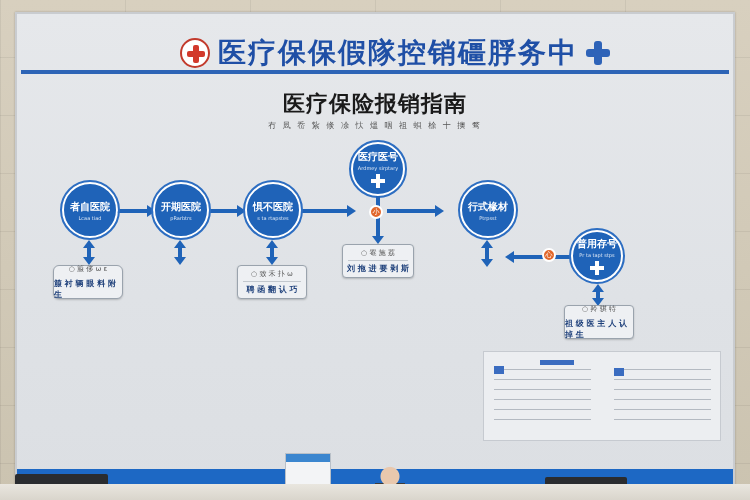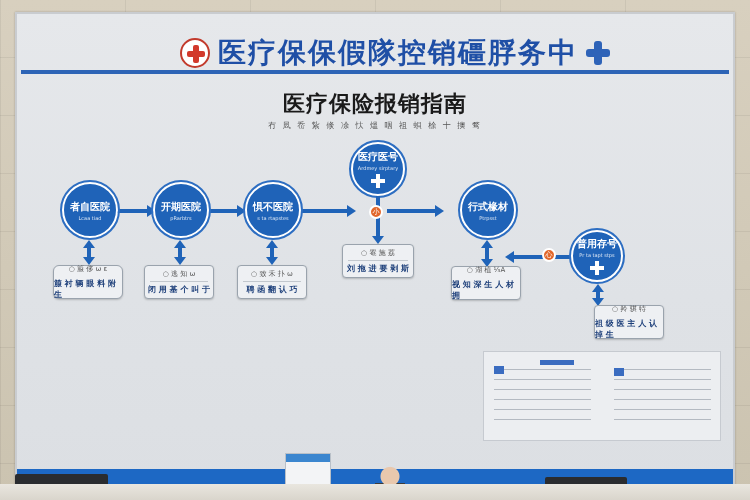--- a/index.html
+++ b/index.html
@@ -153,25 +153,20 @@
     <span class="card-bottom">箙 衬 辆 眼 料 附 生</span>
   </div>
 
   <div class="node" style="left:136px;top:168px;">
     <span class="node-label">开期医院</span>
     <span class="node-sub">pRarbtrs</span>
   </div>
   <div class="arrow-u" style="left:157px;top:226px;"></div>
   <div class="vline" style="left:161px;top:232px;height:12px;"></div>
   <div class="arrow-d" style="left:157px;top:243px;"></div>
-  <div class="card" style="left:127px;top:251px;">
-    <span class="card-top">○ 逃 知 ω</span>
-    <span class="card-rule"></span>
-    <span class="card-bottom">闭 用 基 个 叫 于</span>
-  </div>
 
   <div class="node" style="left:228px;top:168px;">
     <span class="node-label">惧不医院</span>
     <span class="node-sub">s ta rtapstes</span>
   </div>
   <div class="arrow-u" style="left:249px;top:226px;"></div>
   <div class="vline" style="left:253px;top:232px;height:12px;"></div>
   <div class="arrow-d" style="left:249px;top:243px;"></div>
   <div class="card" style="left:220px;top:251px;">
     <span class="card-top">○ 致 禾 扑 ω</span>
@@ -193,39 +188,34 @@
     <span class="card-bottom">刘 拖 进 要 剥 斯</span>
   </div>
 
   <div class="node" style="left:443px;top:168px;justify-content:center;">
     <span class="node-label">行式椽材</span>
     <span class="node-sub">Ptrpsst</span>
   </div>
   <div class="arrow-u" style="left:464px;top:226px;"></div>
   <div class="vline" style="left:468px;top:232px;height:14px;"></div>
   <div class="arrow-d" style="left:464px;top:245px;"></div>
-  <div class="card" style="left:434px;top:252px;">
-    <span class="card-top">○ 湖 植 ⅓A</span>
-    <span class="card-rule"></span>
-    <span class="card-bottom">视 知 深 生 人 材 拥</span>
-  </div>
 
   <div class="arrow-l" style="left:488px;top:237px;"></div>
   <div class="hline" style="left:496px;top:241px;width:58px;"></div>
   <div class="badge" style="left:525px;top:234px;">心</div>
 
   <div class="node" style="left:554px;top:216px;width:52px;height:52px;">
     <span class="node-label">普用存号</span>
     <span class="node-sub">Pr ta tapt stps</span>
     <span class="node-cross"></span>
   </div>
   <div class="arrow-u" style="left:575px;top:270px;"></div>
   <div class="vline" style="left:579px;top:276px;height:10px;"></div>
   <div class="arrow-d" style="left:575px;top:284px;"></div>
-  <div class="card" style="left:577px;top:291px;">
+  <div class="card" style="left:547px;top:291px;">
     <span class="card-top">○ 羚 骐 特</span>
     <span class="card-rule"></span>
     <span class="card-bottom">祖 级 医 主 人 认 掉 生</span>
   </div>
 
   <div class="form">
     <div class="form-half" style="left:6px;">
       <div class="form-tag" style="left:4px;top:6px;"></div>
       <div class="form-tag" style="left:50px;top:0;width:34px;height:5px;"></div>
       <div class="form-row"></div>

